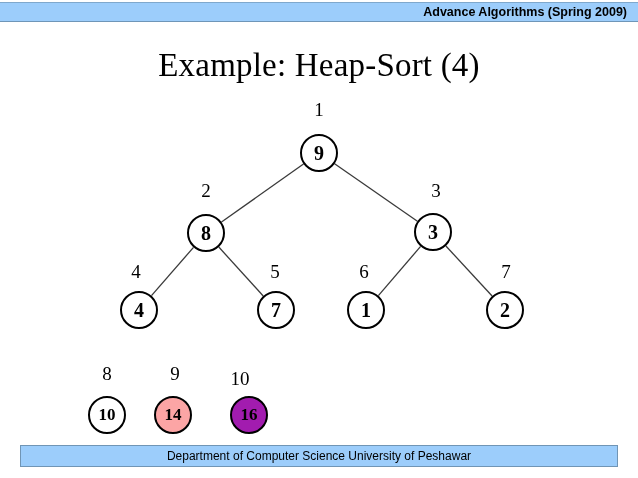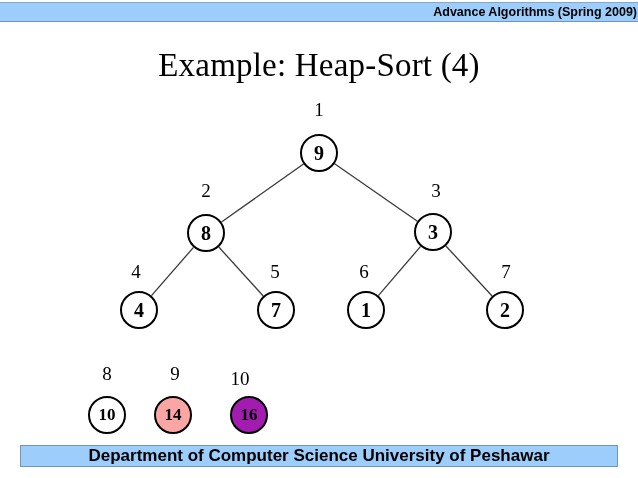--- a/index.html
+++ b/index.html
@@ -34,21 +34,21 @@
     left: 9px;
     top: 2px;
     font-size: 12.5px;
     font-weight: bold;
     color: #000000;
     letter-spacing: 0px;
     white-space: nowrap;
   }
   .header-right {
     position: absolute;
-    right: 1px;
+    right: 11px;
     top: 2px;
     font-size: 12.5px;
     font-weight: bold;
     color: #000000;
     white-space: nowrap;
   }
 
   
   .slide-title {
     position: absolute;
@@ -121,22 +121,22 @@
     width: 598px;
     height: 22px;
     background: #9CCDFB;
     border: 1px solid #7095b5;
     box-sizing: border-box;
     display: flex;
     align-items: center;
     justify-content: center;
   }
   .footer-text {
-    font-size: 17px;
-    font-weight: bold;
+    font-size: 12px;
+    font-weight: normal;
     color: #000000;
     white-space: nowrap;
   }
 </style>
 </head>
 <body>
 
 <div class="header-bar">
   <div class="header-right">Advance Algorithms (Spring 2009)</div>
 </div>

